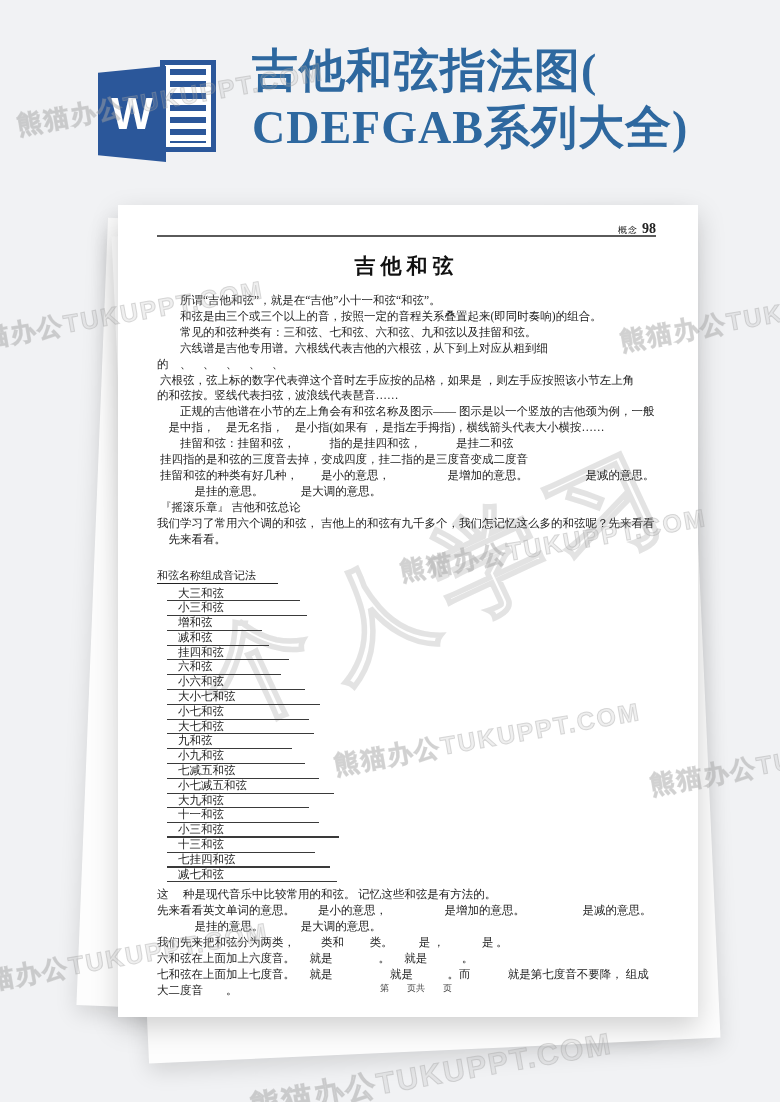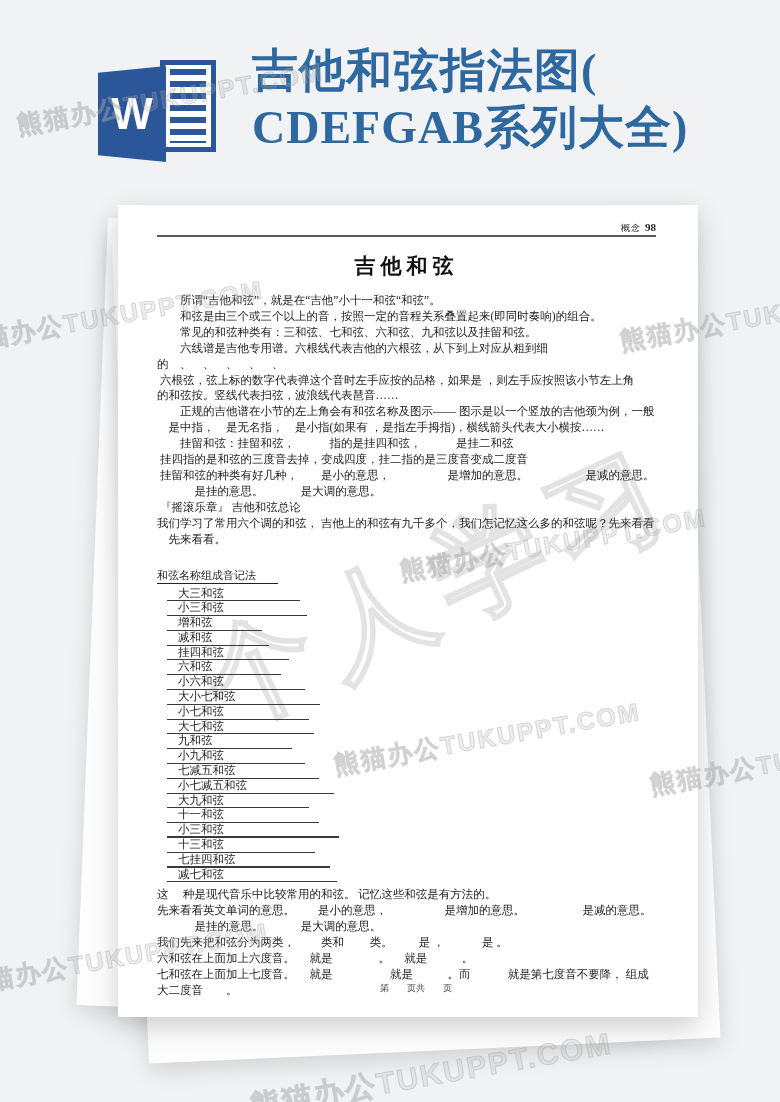--- a/index.html
+++ b/index.html
@@ -82,21 +82,21 @@
     font-size:112px;font-weight:700;letter-spacing:14px;
     color:transparent;
     -webkit-text-stroke:2px rgba(200,200,200,0.5);
     transform:rotate(-25deg);transform-origin:left top;
     white-space:nowrap;pointer-events:none;z-index:0;
   }
 
   
   .phead{position:relative;text-align:right;font-size:9px;color:#222;height:13px;z-index:1;}
   .phead-label{letter-spacing:1px;}
-  .phead-num{font-size:11px;font-weight:bold;margin-left:4px;}
+  .phead-num{font-size:14px;font-weight:bold;margin-left:4px;}
   .prule{height:2px;background:#5a5a5a;margin-top:1px;position:relative;z-index:1;}
 
   .doc-title{
     margin:15px 0 0 0;text-align:center;
     font-size:21px;font-weight:600;letter-spacing:5px;color:#111;
     position:relative;z-index:1;
   }
 
   .body-block{margin-top:13px;position:relative;z-index:1;}
   .ln{

